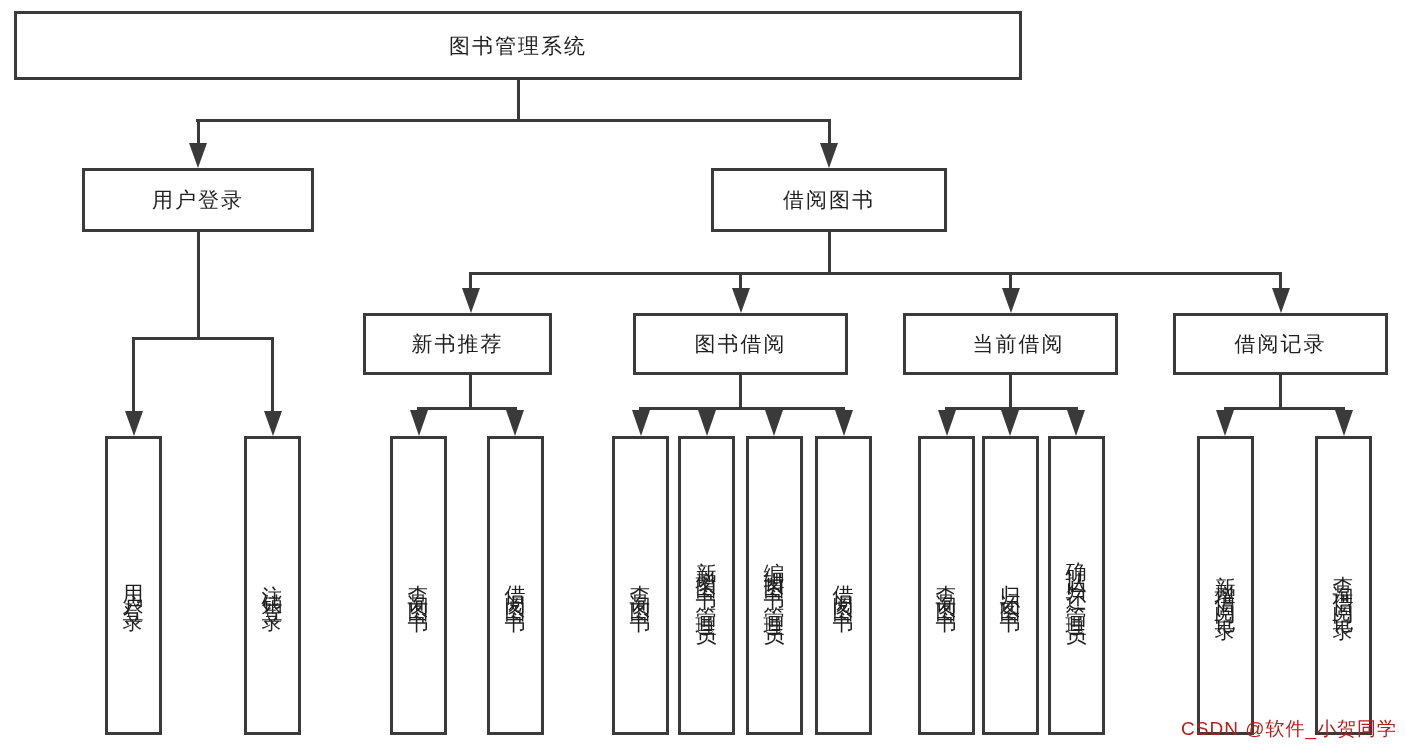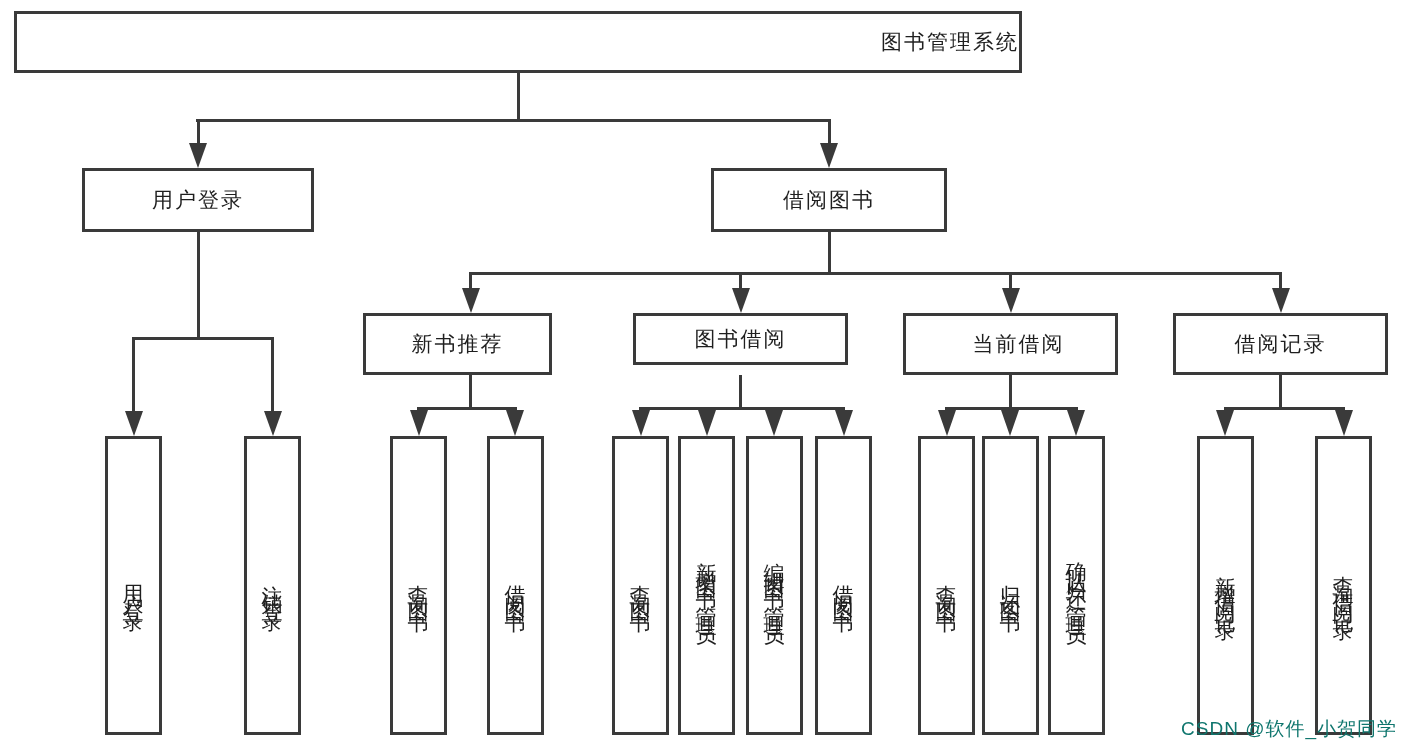--- a/index.html
+++ b/index.html
@@ -15,21 +15,21 @@
   .vtext{
     writing-mode:vertical-rl;font-size:21px;letter-spacing:9px;line-height:1.1;
     white-space:nowrap;
   }
   .vl{position:absolute;width:3px;background:#3a3a3a;}
   .hl{position:absolute;height:3px;background:#3a3a3a;}
   .ah{position:absolute;width:0;height:0;border-left:9px solid transparent;border-right:9px solid transparent;}
   .ah25{border-top:25px solid #3a3a3a;}
   .ah26{border-top:26px solid #3a3a3a;}
   .watermark{
-    position:absolute;top:716px;right:8px;font-size:19px;color:#0f766e;
+    position:absolute;top:716px;right:8px;font-size:19px;color:#b91c1c;
     letter-spacing:1px;white-space:nowrap;z-index:10;
   }
 </style>
 </head>
 <body>
 
 <div class="canvas">
 
   <div class="vl" style="left:517px;top:66px;height:56px;"></div>
   <div class="hl" style="left:196px;top:119px;width:635px;"></div>
@@ -72,35 +72,35 @@
   <div class="hl" style="left:945px;top:407px;width:133px;"></div>
   <div class="ah ah26" style="left:938px;top:410px;"></div>
   <div class="ah ah26" style="left:1001px;top:410px;"></div>
   <div class="ah ah26" style="left:1067px;top:410px;"></div>
 
   <div class="vl" style="left:1279px;top:375px;height:35px;"></div>
   <div class="hl" style="left:1224px;top:407px;width:121px;"></div>
   <div class="ah ah26" style="left:1216px;top:410px;"></div>
   <div class="ah ah26" style="left:1335px;top:410px;"></div>
 
-  <div class="box" style="left:14px;top:11px;width:1008px;height:62px;justify-content:flex-end;">
+  <div class="box" style="left:14px;top:11px;width:1008px;height:69px;">
     <span class="hlabel">图书管理系统</span>
   </div>
 
   <div class="box" style="left:82px;top:168px;width:232px;height:64px;">
     <span class="hlabel">用户登录</span>
   </div>
   <div class="box" style="left:711px;top:168px;width:236px;height:64px;">
     <span class="hlabel">借阅图书</span>
   </div>
 
   <div class="box" style="left:363px;top:313px;width:189px;height:62px;">
     <span class="hlabel">新书推荐</span>
   </div>
-  <div class="box" style="left:633px;top:313px;width:215px;height:52px;align-items:center;">
+  <div class="box" style="left:633px;top:313px;width:215px;height:62px;align-items:center;">
     <span class="hlabel">图书借阅</span>
   </div>
   <div class="box" style="left:903px;top:313px;width:215px;height:62px;padding-left:16px;">
     <span class="hlabel">当前借阅</span>
   </div>
   <div class="box" style="left:1173px;top:313px;width:215px;height:62px;">
     <span class="hlabel">借阅记录</span>
   </div>
 
   <div class="box" style="left:105px;top:436px;width:57px;height:299px;">

